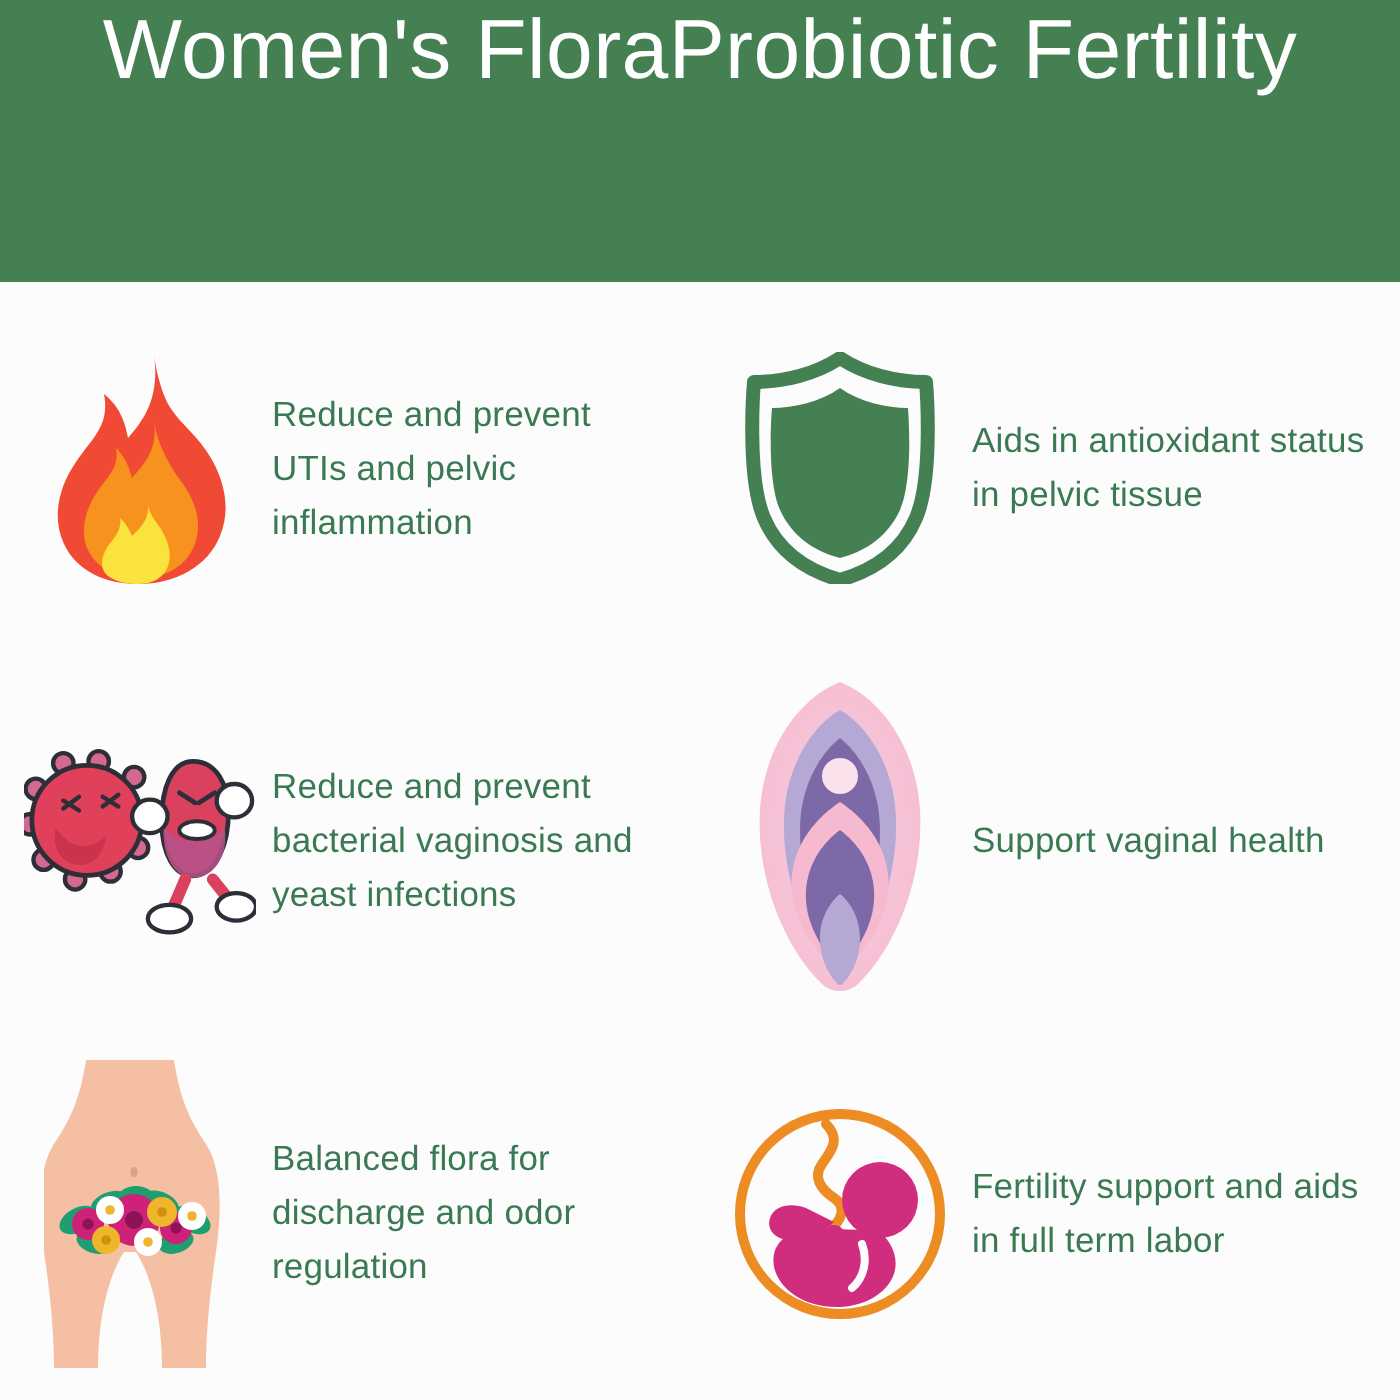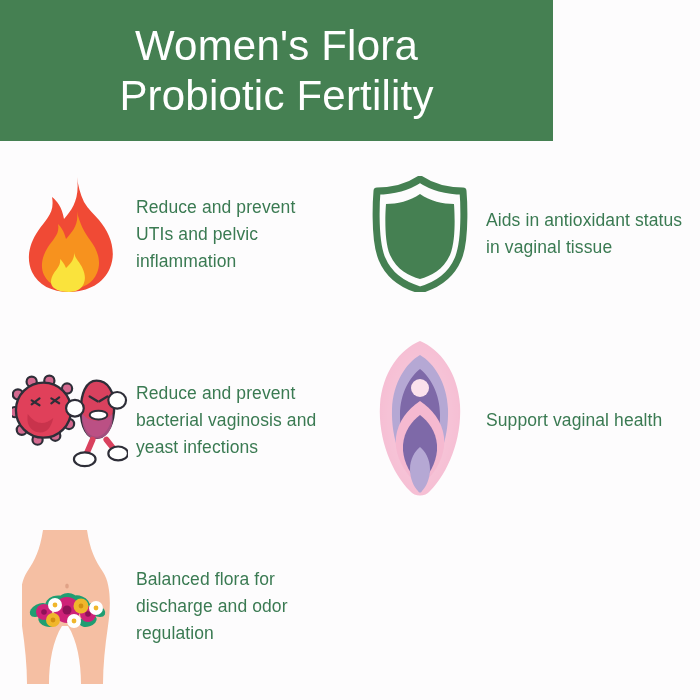--- a/index.html
+++ b/index.html
@@ -16,26 +16,25 @@
   .page {
     position: relative;
     width: 700px;
     height: 700px;
     background: #FDFCFD;
     box-sizing: border-box;
   }
 
   
   .header {
-    width: 553px;
+    width: 700px;
     height: 141px;
     background: #458052;
     display: flex;
-    flex-direction: column;
-    align-items: center;
+    align-items: flex-start;
     justify-content: center;
     box-sizing: border-box;
   }
   .header-title {
     color: #FFFFFF;
     font-size: 42px;
     line-height: 50px;
     font-weight: 400;
     letter-spacing: 0.2px;
     text-align: center;
@@ -108,21 +107,21 @@
       <div class="benefit-text">Reduce and prevent UTIs and pelvic inflammation</div>
     </div>
 
     <div class="benefit-item item-shield">
       <div class="benefit-icon">
         <svg width="104" height="116" viewBox="0 0 104 116" aria-hidden="true">
           <path d="M52 3 C40 11 24 15 9 15 C9 15 5 62 14 83 C22 102 38 110 52 114 C66 110 82 102 90 83 C99 62 95 15 95 15 C80 15 64 11 52 3 Z" fill="none" stroke="#458052" stroke-width="7" stroke-linejoin="round"></path>
           <path d="M52 18 C42 25 29 28 18 28 C18 28 15 63 22 79 C29 94 41 100 52 103 C63 100 75 94 82 79 C89 63 86 28 86 28 C75 28 62 25 52 18 Z" fill="#458052"></path>
         </svg>
       </div>
-      <div class="benefit-text">Aids in antioxidant status in vaginal tissue</div>
+      <div class="benefit-text">Aids in antioxidant status in pelvic tissue</div>
     </div>
 
     <div class="benefit-item item-germ">
       <div class="benefit-icon">
         <svg width="118" height="104" viewBox="0 0 118 104" aria-hidden="true">
 
           <g stroke="#2E2E38" stroke-width="2.2" fill="#D4698F">
             <circle cx="38" cy="12" r="5.2"></circle>
             <circle cx="56" cy="20" r="5.2"></circle>
             <circle cx="62" cy="38" r="5.2"></circle>
@@ -219,15 +218,34 @@
           <circle cx="33" cy="77" r="2.4" fill="#F0B62B"></circle>
           <circle cx="74" cy="80" r="7" fill="#FFFFFF"></circle>
           <circle cx="74" cy="80" r="2.4" fill="#F0B62B"></circle>
           <circle cx="52" cy="93" r="7" fill="#FFFFFF"></circle>
           <circle cx="52" cy="93" r="2.4" fill="#F0B62B"></circle>
         </svg>
       </div>
       <div class="benefit-text">Balanced flora for discharge and odor regulation</div>
     </div>
 
+    <div class="benefit-item item-fetus">
+      <div class="benefit-icon">
+        <svg width="110" height="110" viewBox="0 0 110 110" aria-hidden="true">
+          <circle cx="55" cy="55" r="50" fill="none" stroke="#EC8C22" stroke-width="5"></circle>
+
+          <path d="M48 10 c8 8 2 14 -2 20 c-5 7 0 13 6 17 c6 4 4 10 0 14" fill="none" stroke="#EC8C22" stroke-width="5" stroke-linecap="round"></path>
+
+          <circle cx="75" cy="48" r="19" fill="#D12D7E"></circle>
+
+          <path d="M72 62 c10 6 14 18 8 27 c-7 11 -24 15 -38 11 c-14 -4 -22 -15 -20 -25 c2 -9 12 -13 22 -13 c10 0 20 2 28 0 Z" fill="#D12D7E"></path>
+
+          <path d="M38 52 c-8 -3 -16 -1 -18 5 c-2 6 3 11 10 11 c8 0 17 -4 22 -9" fill="#D12D7E"></path>
+
+          <path d="M52 66 c-6 6 -7 16 -2 22 c5 6 14 6 19 1" fill="none" stroke="#D12D7E" stroke-width="11" stroke-linecap="round"></path>
+          <path d="M66 70 c3 8 1 17 -5 22" fill="none" stroke="#FDFCFD" stroke-width="4" stroke-linecap="round"></path>
+        </svg>
+      </div>
+      <div class="benefit-text">Fertility support and aids in full term labor</div>
+    </div>
 
   </div>
 </div>
 
 </body></html>

